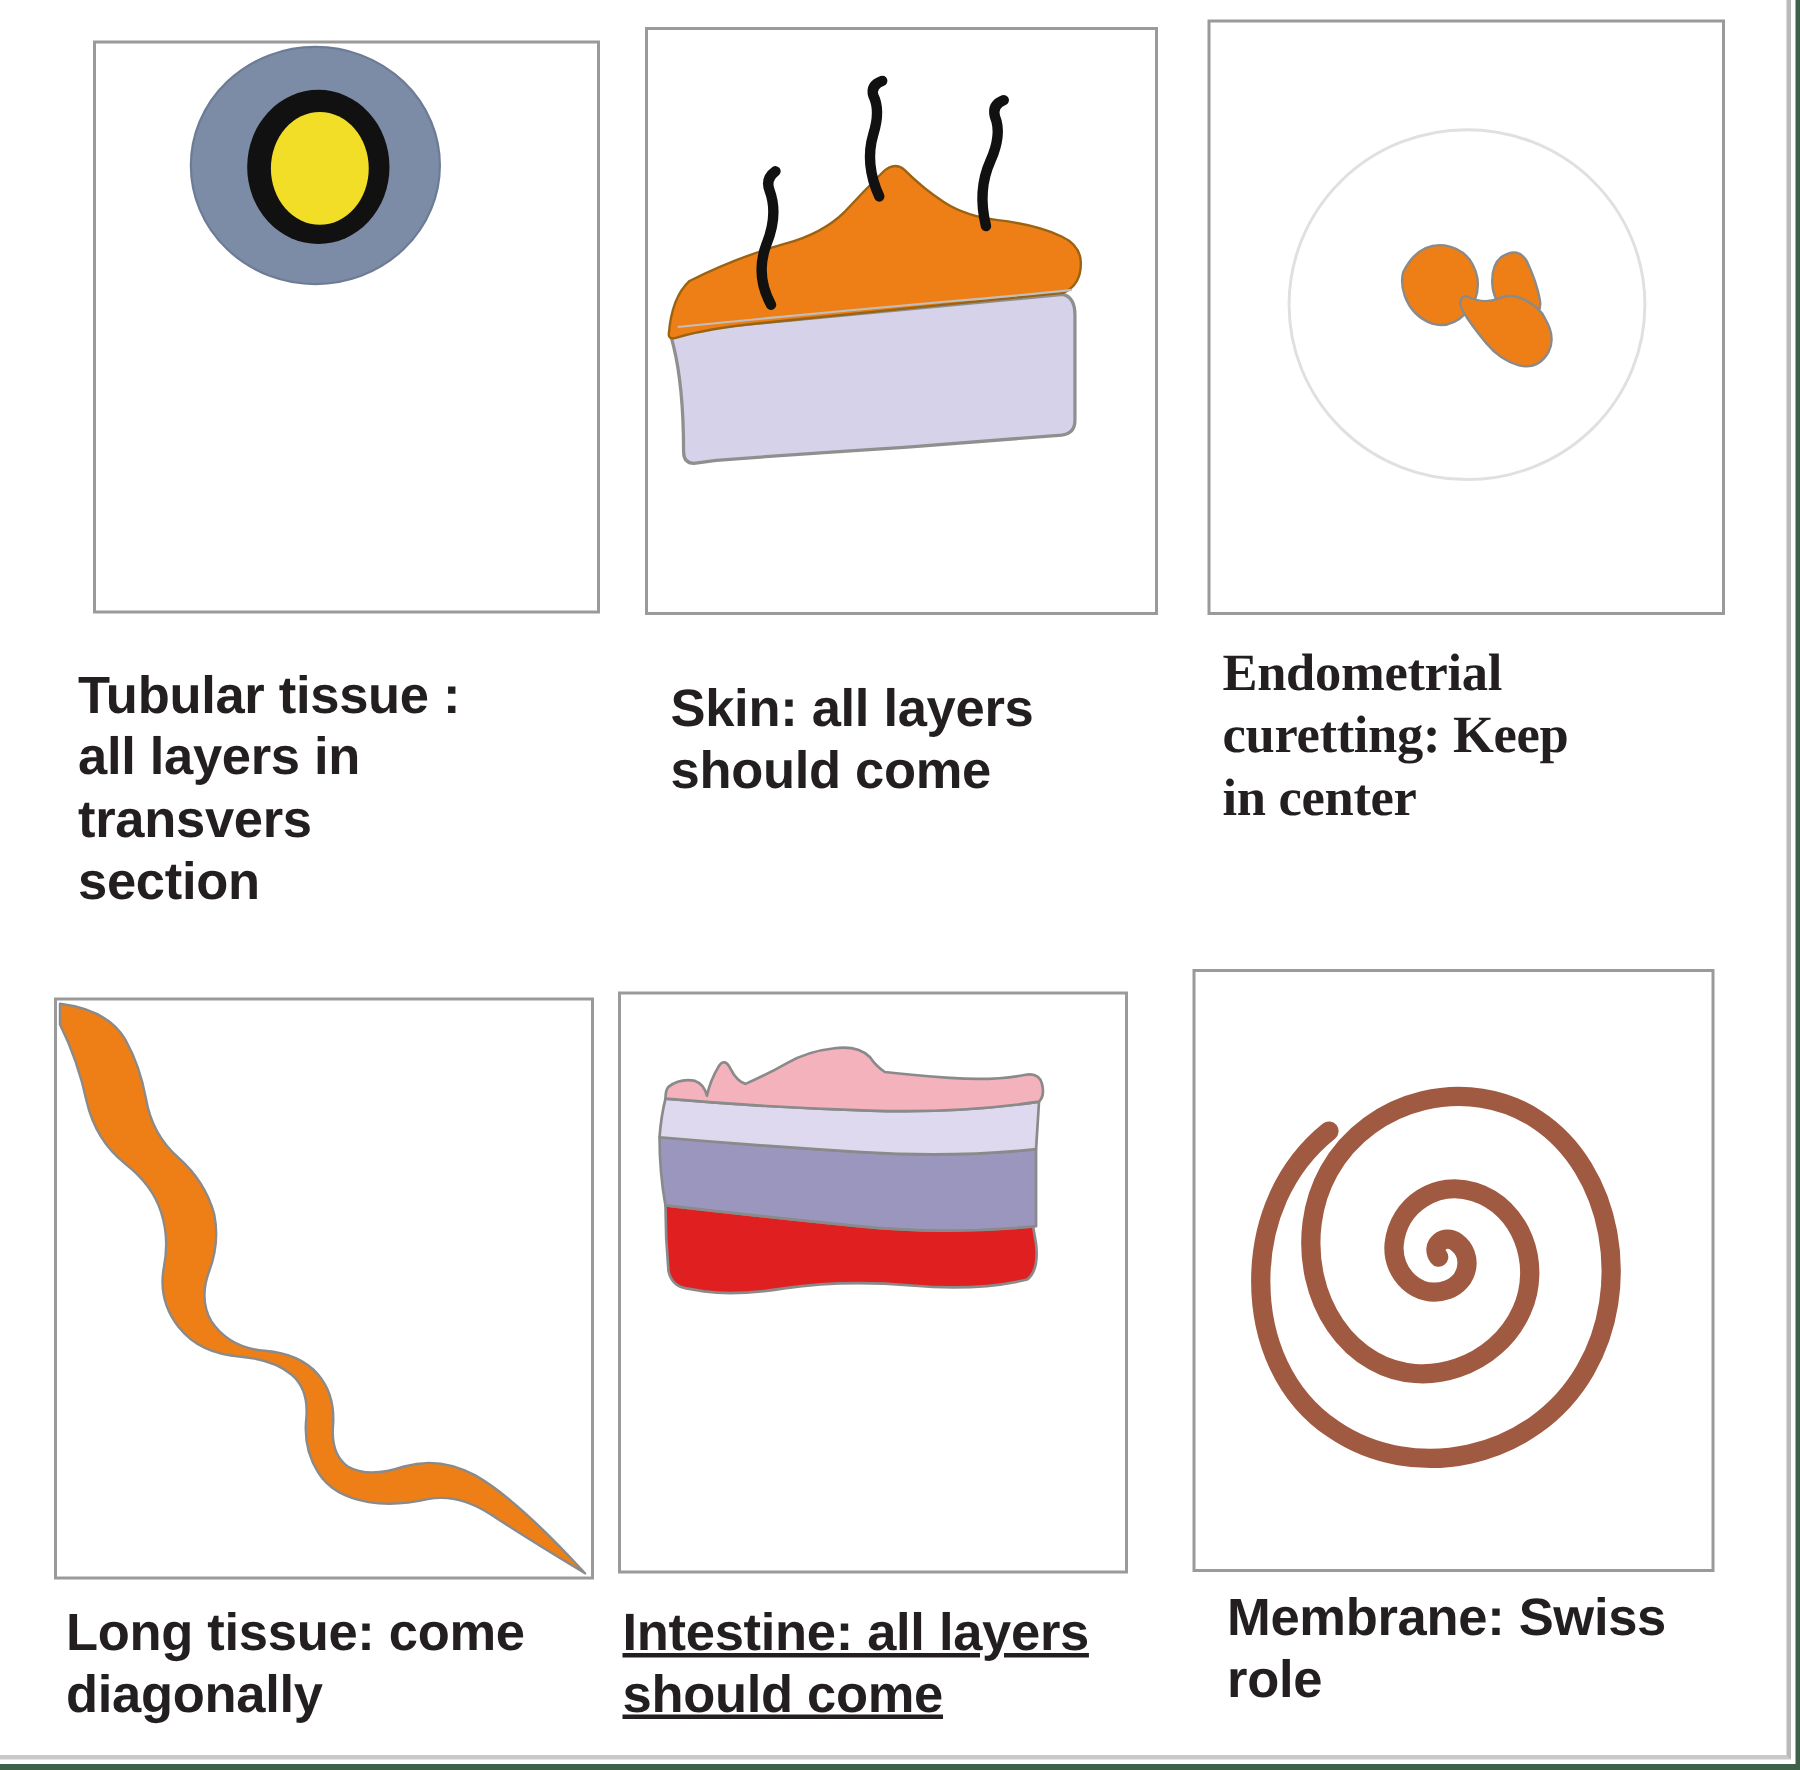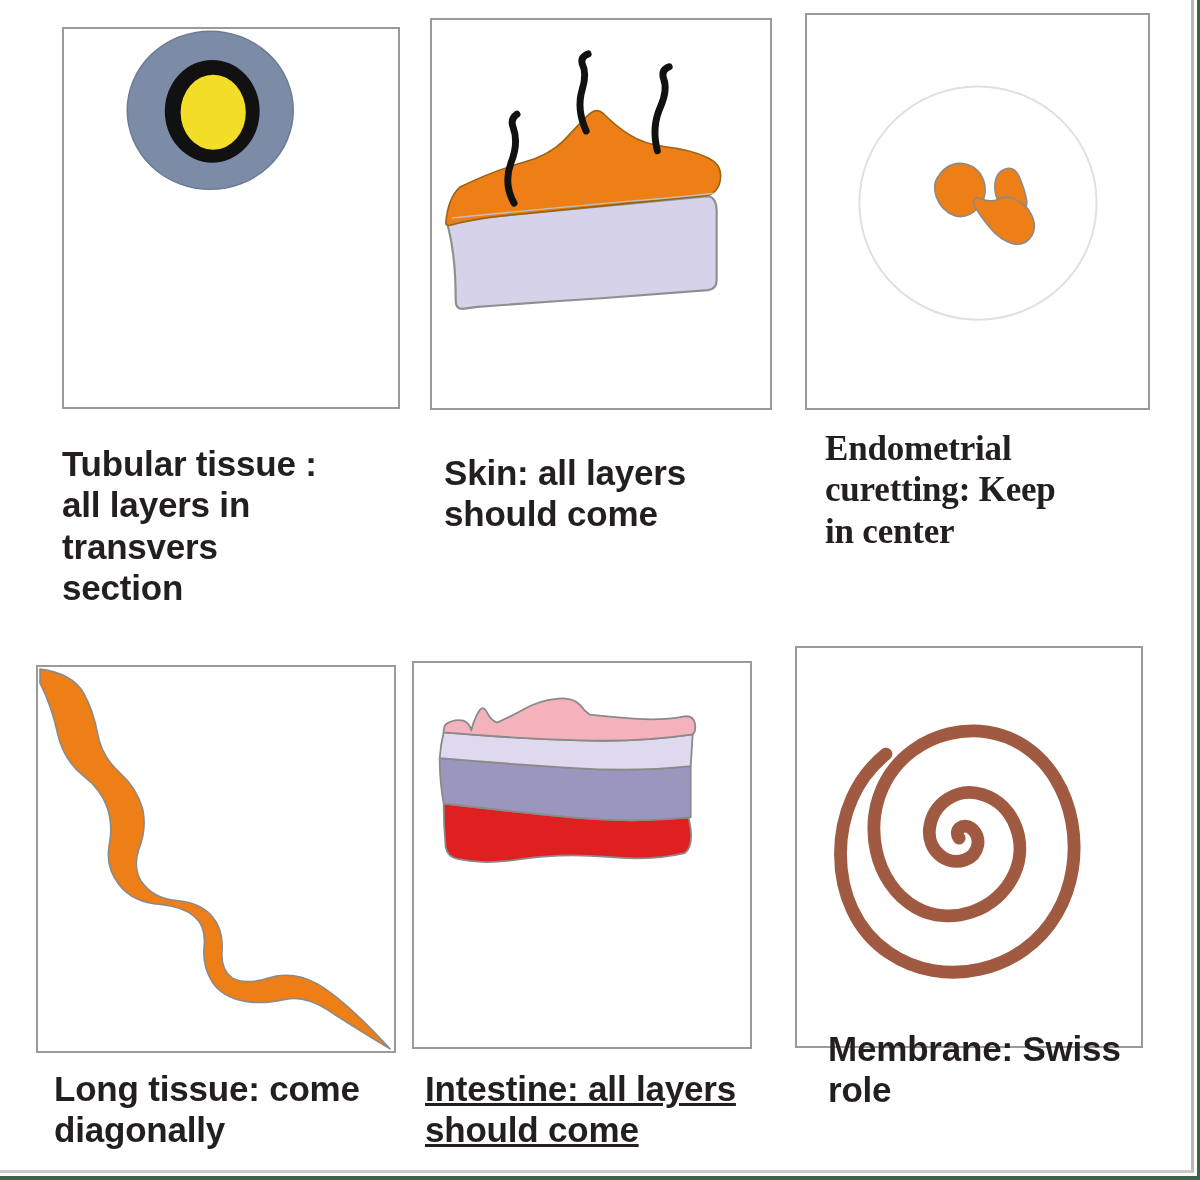--- a/index.html
+++ b/index.html
@@ -46,44 +46,43 @@
     border: 2px solid #9a9a9a;
   }
   .caption {
     position: absolute;
     font-weight: bold;
     color: #231f20;
     font-size: 35px;
     line-height: 1.18;
     letter-spacing: -0.2px;
     white-space: pre-line;
-    margin-left: 10px;
   }
   .fig {
     position: absolute;
     left: 0; top: 0;
     width: 100%;
     height: 100%;
     display: block;
   }
 
   
   #panel-1 { left: 62px;  top: 27px;  width: 338px; height: 382px; }
   #panel-2 { left: 430px; top: 18px;  width: 342px; height: 392px; }
   #panel-3 { left: 805px; top: 13px;  width: 345px; height: 397px; }
   #panel-4 { left: 36px;  top: 665px; width: 360px; height: 388px; }
   #panel-5 { left: 412px; top: 661px; width: 340px; height: 388px; }
   #panel-6 { left: 795px; top: 646px; width: 348px; height: 402px; }
 
   #caption-1 { left: 52px;  top: 443px; width: 360px; }
-  #caption-2 { left: 434px; top: 452px; width: 360px; }
+  #caption-2 { left: 447px; top: 452px; width: 360px; }
   #caption-3 { left: 815px; top: 428px; width: 370px; font-family: Liberation Serif, serif; }
   #caption-4 { left: 44px;  top: 1068px; width: 380px; }
   #caption-5 { left: 415px; top: 1068px; width: 390px; text-decoration: underline; }
-  #caption-6 { left: 818px; top: 1028px; width: 380px; }
+  #caption-6 { left: 818px; top: 1058px; width: 380px; }
 </style>
 </head>
 <body>
 
 <div id="page">
 
   <div class="panel" id="panel-1">
     <svg class="fig" viewBox="0 0 338 382">
       <g>
         <ellipse cx="148" cy="82" rx="84" ry="80" fill="#7d8ca6" stroke="#6d7c95" stroke-width="1.5"></ellipse>

